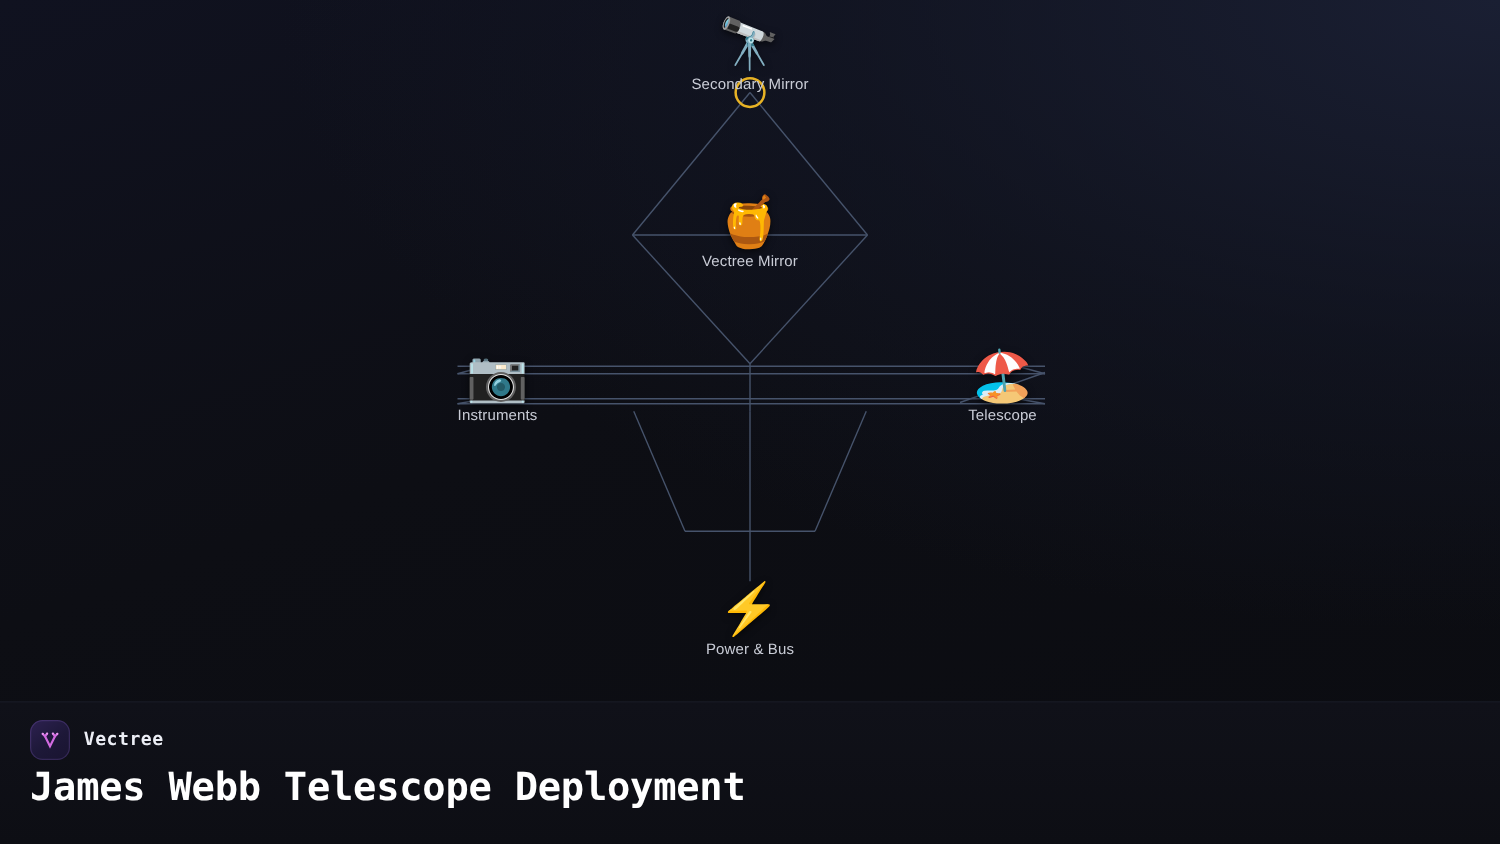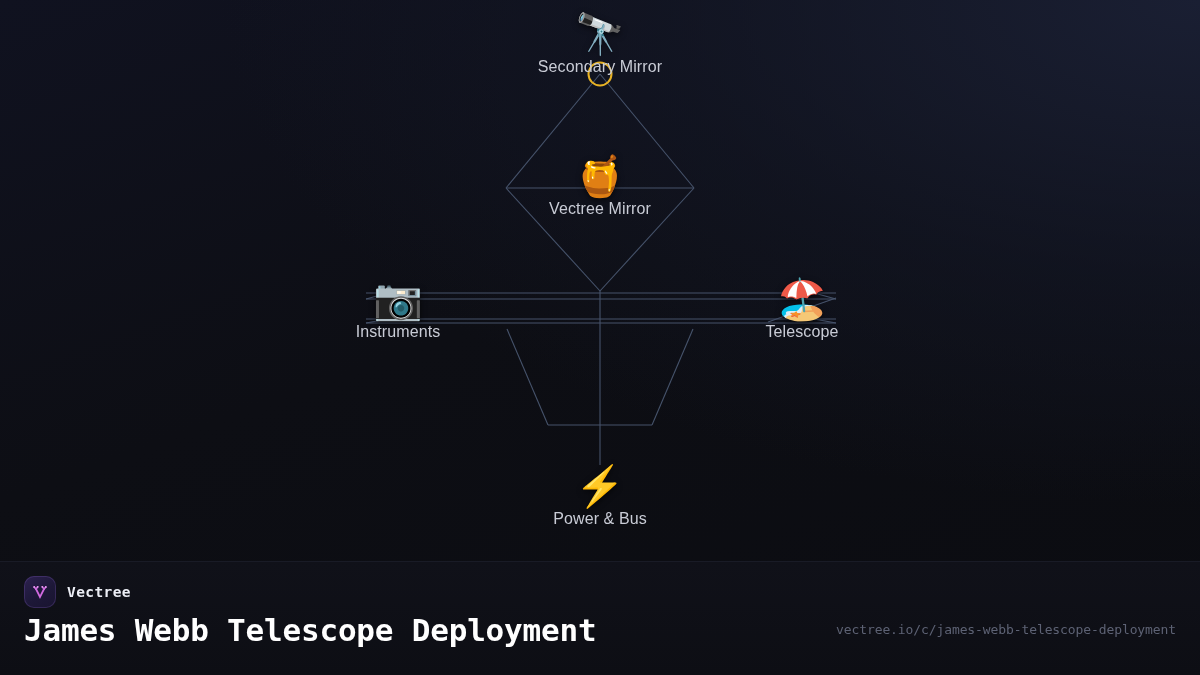--- a/index.html
+++ b/index.html
@@ -35,21 +35,21 @@
   }
   .node .emoji {
     font-size: 40px;
     line-height: 44px;
     display: block;
     filter: drop-shadow(0 2px 3px rgba(0,0,0,0.6));
   }
   .node .nlabel {
     display: block;
     margin-top: 2px;
-    font-size: 16px;
+    font-size: 12px;
     color: #c9ccd6;
     letter-spacing: 0.1px;
     white-space: nowrap;
   }
 
   
   #footer {
     position: absolute;
     left: 0;
     bottom: 0;
@@ -188,17 +188,16 @@
           <circle cx="7.7" cy="4.8" r="0.9" fill="#e79bf0"></circle>
           <circle cx="12.3" cy="4.8" r="0.9" fill="#e79bf0"></circle>
           <circle cx="15.8" cy="5.0" r="0.9" fill="#e79bf0"></circle>
         </svg>
       </div>
       <span id="brand-name">Vectree</span>
     </div>
 
     <div id="title">James Webb Telescope Deployment</div>
 
-    <div id="url">vectree.io/c/james-webb-telescope-deployment</div>
 
   </div>
 
 </div>
 
 </body></html>

